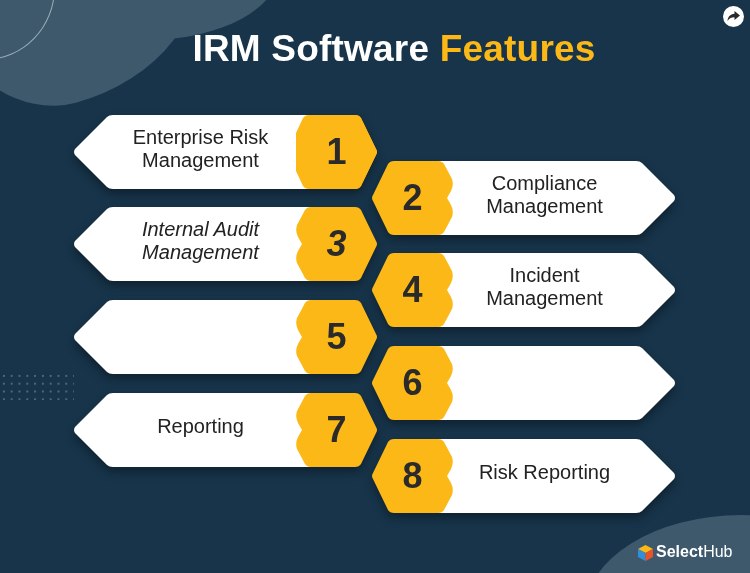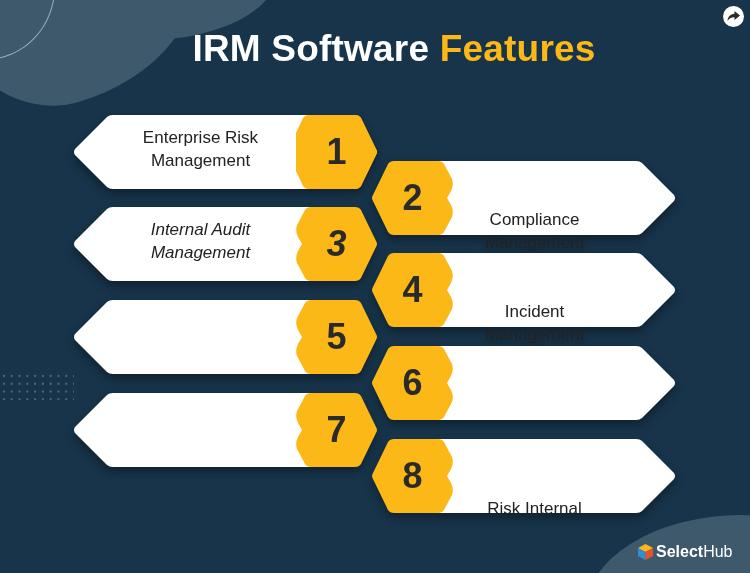--- a/index.html
+++ b/index.html
@@ -60,37 +60,37 @@
     .card {
       position: absolute;
       width: 305px; height: 74px;
       filter: drop-shadow(0 5px 5px rgba(0,0,0,0.35));
     }
     .card svg.shape { position: absolute; left: 0; top: 0; }
     .card .label {
       position: absolute; top: 0; height: 67px;
       display: flex; align-items: center; justify-content: center;
       text-align: center;
-      font-size: 17px; line-height: 23px;
+      font-size: 20px; line-height: 23px;
       color: #222222;
       white-space: pre-line;
     }
     .card.left .label { left: 20px; width: 215px; }
-    .card.right .label { left: 66px; width: 195px; margin-top: 36px; }
+    .card.right .label { left: 76px; width: 195px; }
     .card .num {
       position: absolute; top: 0; height: 74px; width: 83px;
       display: flex; align-items: center; justify-content: center;
       font-size: 36px; font-weight: bold;
       color: #2a2a2a;
     }
     .card.left .num { left: 222px; }
     .card.right .num { left: 0; }
     .brand {
       position: absolute; left: 638px; top: 543px;
-      display: flex; align-items: center; gap: 3px;
+      display: flex; align-items: flex-end; gap: 3px;
       font-size: 16px; color: #ffffff;
     }
     .brand b { font-weight: bold; }
     .brand .hub { font-weight: normal; }
   </style>
 </head>
 <body>
 
 <div class="blob-tl"></div>
 <div class="blob-tl2"></div>
@@ -136,20 +136,21 @@
     <path d="M238 0 L282 0 Q286 0 288 3 L303 34 Q305 37 303 40 L288 71 Q286 74 282 74 L238 74 Q234 74 232 71 L224 56 Q222 50 225 44 L229 37 L225 30 Q222 24 224 18 L232 3 Q234 0 238 0 Z" fill="#fbb817"></path>
   </svg>
   <div class="num">5</div>
 </div>
 
 <div class="card left" style="left:73px; top:393px;">
   <svg class="shape" width="305" height="74" viewBox="0 0 305 74">
     <path d="M34 2 Q36 0 40 0 L240 0 L240 74 L40 74 Q36 74 34 72 L2 40 Q0 37 2 34 Z" fill="#ffffff"></path>
     <path d="M238 0 L282 0 Q286 0 288 3 L303 34 Q305 37 303 40 L288 71 Q286 74 282 74 L238 74 Q234 74 232 71 L224 56 Q222 50 225 44 L229 37 L225 30 Q222 24 224 18 L232 3 Q234 0 238 0 Z" fill="#fbb817"></path>
   </svg>
+  <div class="label">Reporting</div>
   <div class="num">7</div>
 </div>
 
 <div class="card right" style="left:371px; top:161px;">
   <svg class="shape" width="305" height="74" viewBox="0 0 305 74">
     <path d="M65 0 L265 0 Q269 0 271 2 L303 34 Q305 37 303 40 L271 72 Q269 74 265 74 L65 74 Z" fill="#ffffff"></path>
     <path d="M67 0 L23 0 Q19 0 17 3 L2 34 Q0 37 2 40 L17 71 Q19 74 23 74 L67 74 Q71 74 73 71 L81 56 Q83 50 80 44 L76 37 L80 30 Q83 24 81 18 L73 3 Q71 0 67 0 Z" fill="#fbb817"></path>
   </svg>
   <div class="num">2</div>
   <div class="label">Compliance
@@ -173,21 +174,21 @@
   </svg>
   <div class="num">6</div>
 </div>
 
 <div class="card right" style="left:371px; top:439px;">
   <svg class="shape" width="305" height="74" viewBox="0 0 305 74">
     <path d="M65 0 L265 0 Q269 0 271 2 L303 34 Q305 37 303 40 L271 72 Q269 74 265 74 L65 74 Z" fill="#ffffff"></path>
     <path d="M67 0 L23 0 Q19 0 17 3 L2 34 Q0 37 2 40 L17 71 Q19 74 23 74 L67 74 Q71 74 73 71 L81 56 Q83 50 80 44 L76 37 L80 30 Q83 24 81 18 L73 3 Q71 0 67 0 Z" fill="#fbb817"></path>
   </svg>
   <div class="num">8</div>
-  <div class="label">Risk Internal</div>
+  <div class="label">Risk Reporting</div>
 </div>
 
 <div class="brand">
   <svg width="15" height="16" viewBox="0 0 15 16">
     <polygon points="7.5,0 15,4 7.5,8 0,4" fill="#fbb817"></polygon>
     <polygon points="0,4 7.5,8 7.5,16 0,12" fill="#2f8fd8"></polygon>
     <polygon points="15,4 7.5,8 7.5,16 15,12" fill="#e8542a"></polygon>
   </svg>
   <span><b>Select</b><span class="hub">Hub</span></span>
 </div>

